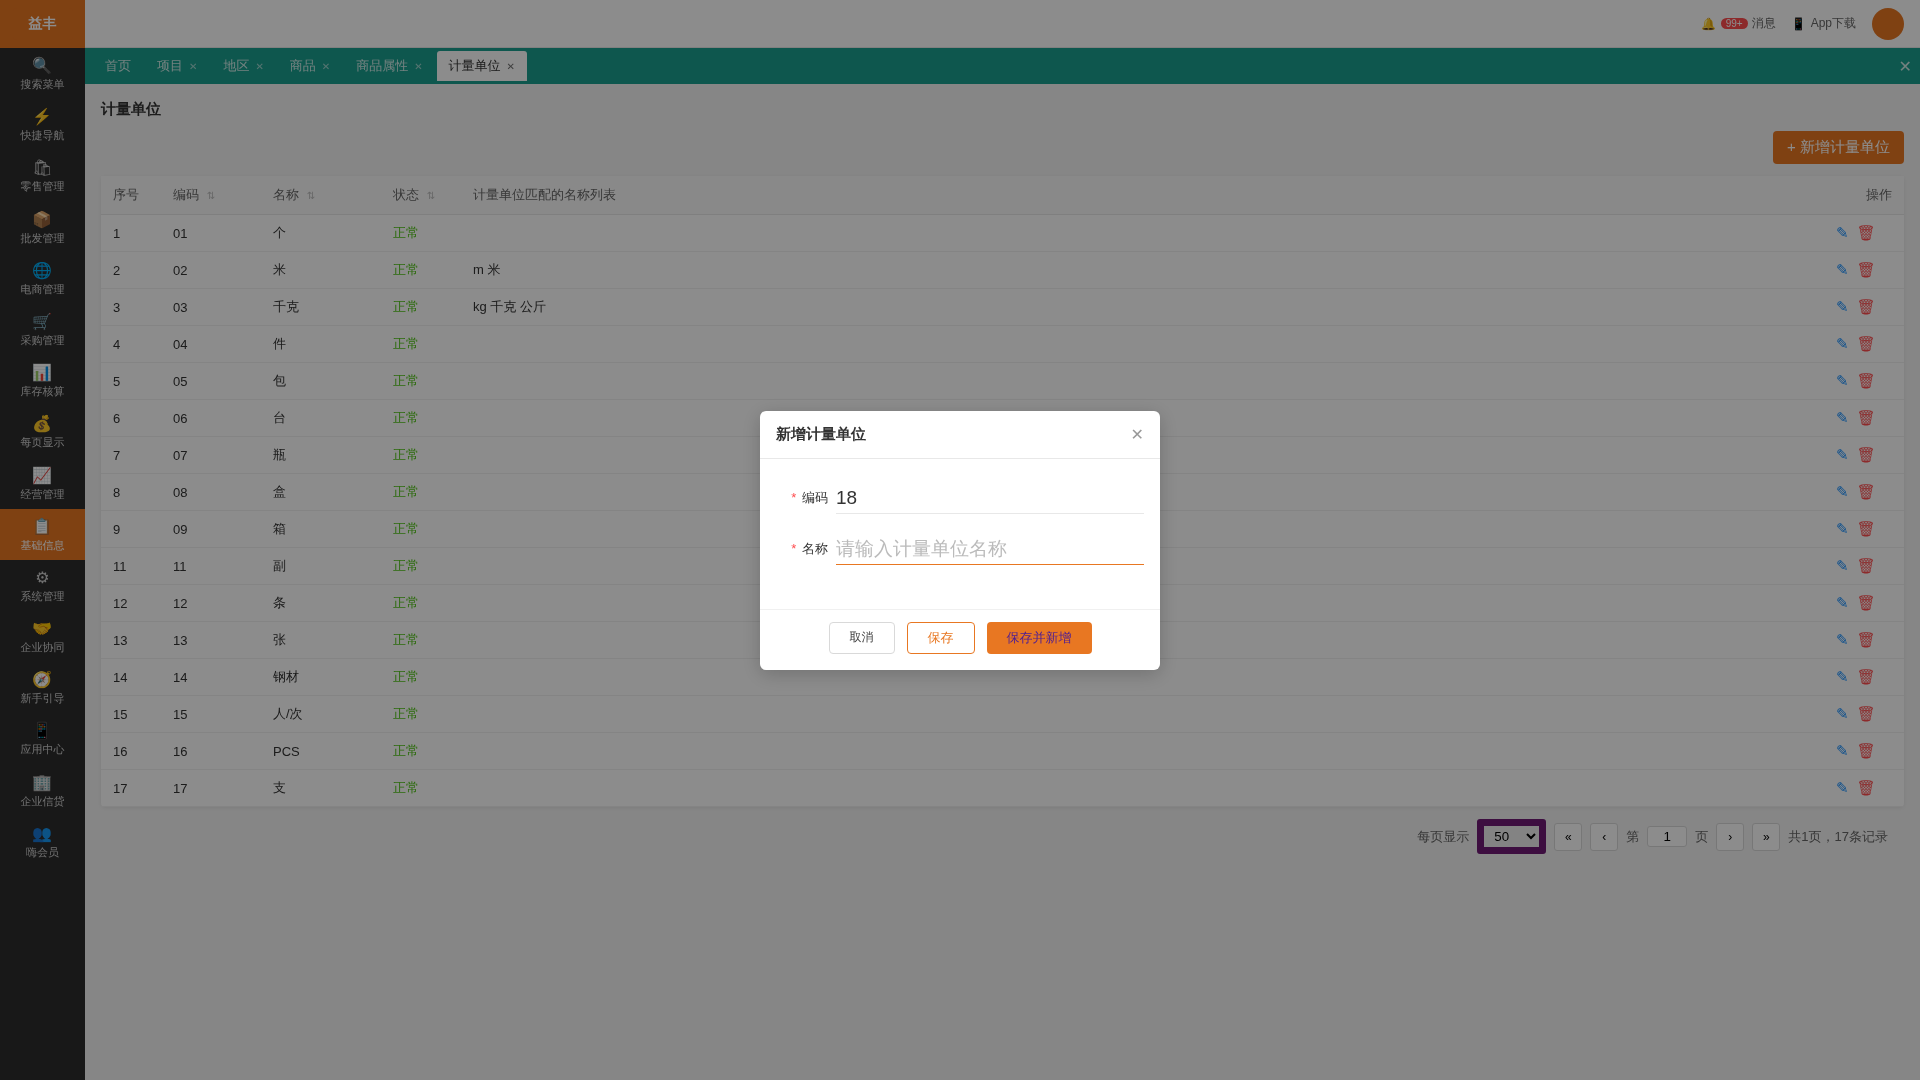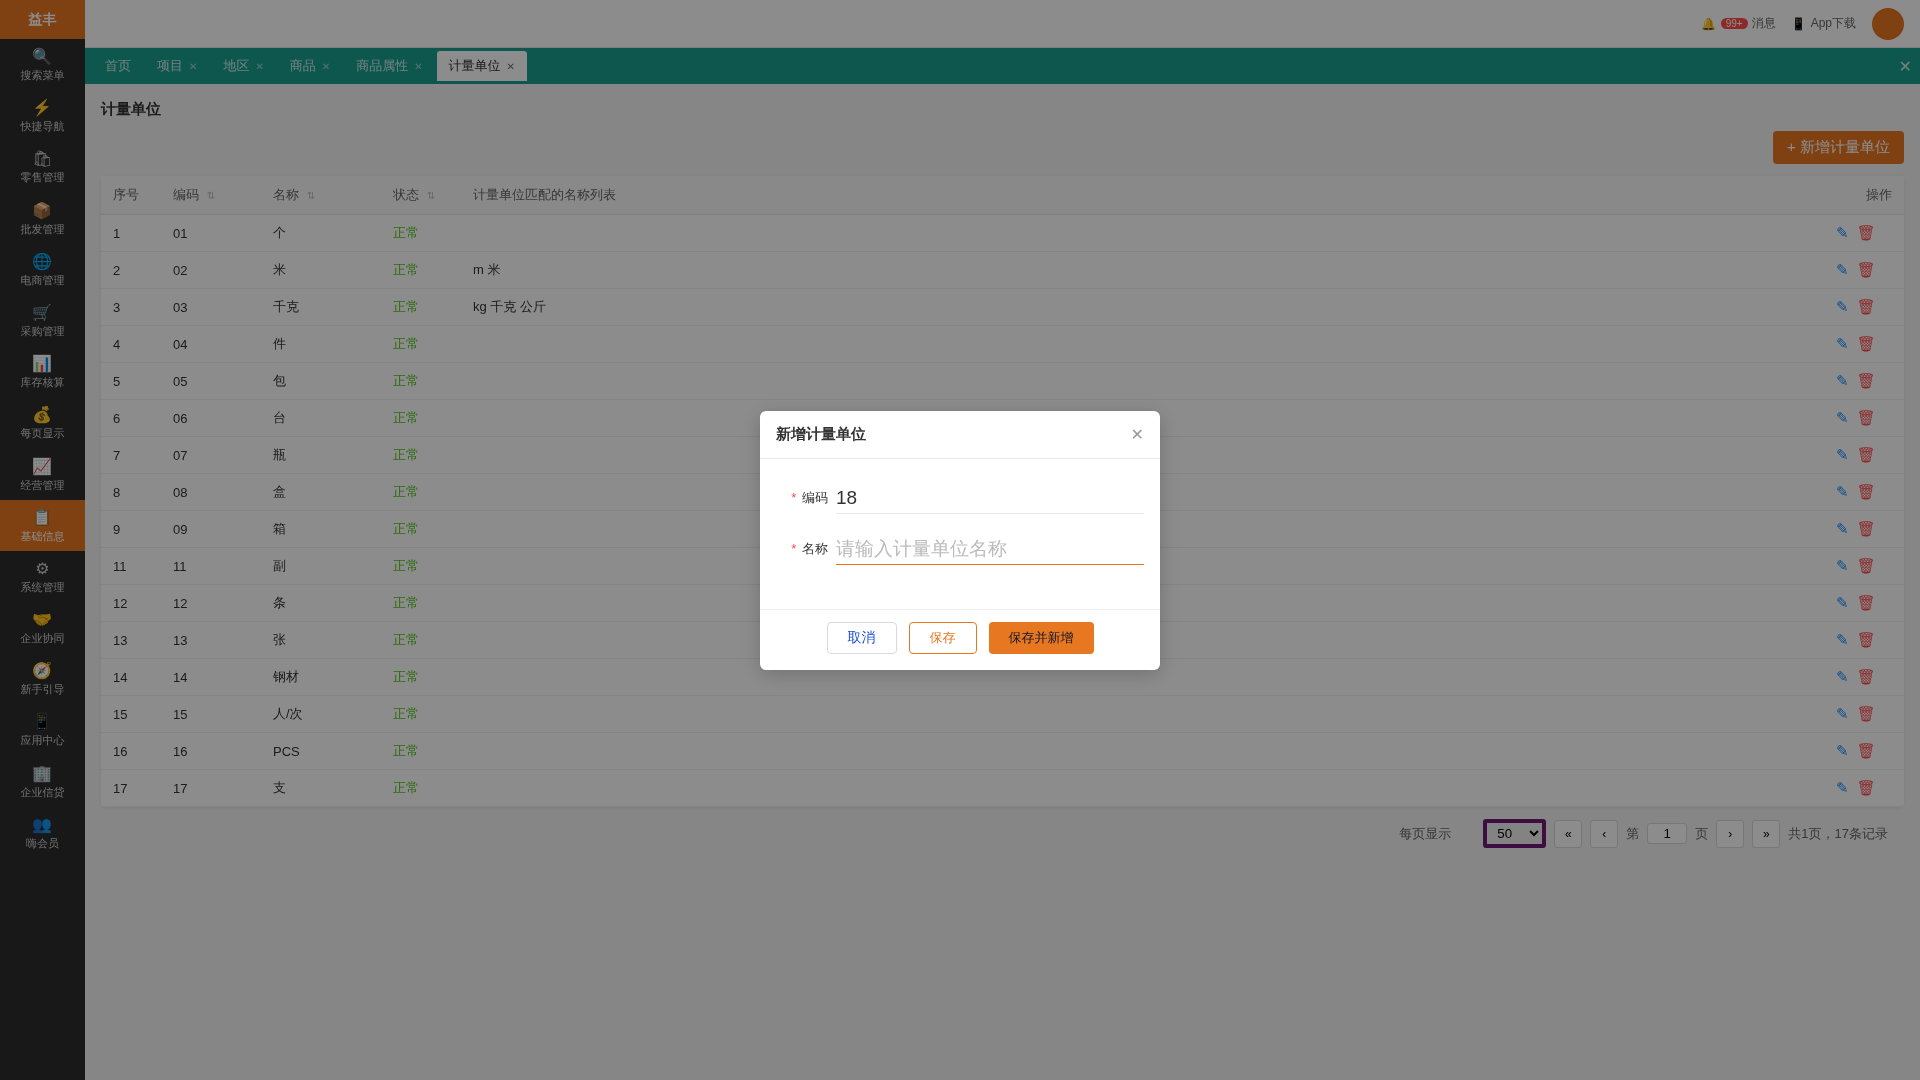--- a/index.html
+++ b/index.html
@@ -1,20 +1,20 @@
 <!DOCTYPE html>
 <html><head>
   <meta charset="utf-8">
   <style>
     * { margin: 0; padding: 0; box-sizing: border-box; }
     body { font-family: 'Microsoft YaHei', Arial, sans-serif; font-size: 13px; background: #f0f2f5; width: 1920px; height: 1080px; overflow: hidden; display: flex; }
 
     
     .sidebar { width: 85px; background: #2d2d2d; height: 1080px; display: flex; flex-direction: column; flex-shrink: 0; }
-    .sidebar-logo { background: #e87722; height: 39px; display: flex; align-items: center; justify-content: center; padding: 8px; }
+    .sidebar-logo { background: #e87722; height: 48px; display: flex; align-items: center; justify-content: center; padding: 8px; }
     .logo-box { width: 60px; height: 32px; background: #e87722; display: flex; align-items: center; justify-content: center; border-radius: 4px; }
     .logo-text { color: white; font-size: 14px; font-weight: bold; }
     .sidebar-item { display: flex; flex-direction: column; align-items: center; padding: 8px 4px; cursor: pointer; color: #ccc; font-size: 11px; gap: 3px; }
     .sidebar-item.active { background: #e87722; color: white; }
     .sidebar-item-icon { font-size: 16px; }
     .sidebar-item-label { text-align: center; line-height: 1.2; }
 
     
     .main { flex: 1; display: flex; flex-direction: column; height: 1080px; }
 
@@ -49,43 +49,43 @@
     th { padding: 10px 12px; text-align: left; color: #666; font-weight: 500; font-size: 13px; border-bottom: 1px solid #e8e8e8; white-space: nowrap; }
     th .sort-icon { color: #bbb; margin-left: 4px; font-size: 10px; }
     td { padding: 9px 12px; border-bottom: 1px solid #f0f0f0; color: #333; font-size: 13px; }
     .status-normal { color: #52c41a; }
     .action-btns { display: flex; gap: 8px; align-items: center; }
     .action-edit { color: #1890ff; cursor: pointer; font-size: 15px; }
     .action-delete { color: #ff4d4f; cursor: pointer; font-size: 15px; }
 
     
     .pagination { display: flex; align-items: center; justify-content: flex-end; padding: 12px 16px; gap: 8px; font-size: 13px; color: #666; }
-    .page-size-select { border: 4px solid #701a75; border-radius: 3px; padding: 2px 6px; margin-left: 24px; }
+    .page-size-select { border: 7px solid #701a75; border-radius: 3px; padding: 2px 6px; }
     .page-btn { width: 28px; height: 28px; border: 1px solid #d9d9d9; border-radius: 3px; background: white; cursor: pointer; display: flex; align-items: center; justify-content: center; font-size: 12px; }
     .page-input { width: 40px; border: 1px solid #d9d9d9; border-radius: 3px; text-align: center; padding: 2px; }
 
     
     .overlay { position: fixed; top: 0; left: 0; width: 1920px; height: 1080px; background: rgba(0,0,0,0.45); z-index: 100; display: flex; align-items: center; justify-content: center; }
 
     
     .modal { background: white; border-radius: 6px; width: 400px; box-shadow: 0 4px 20px rgba(0,0,0,0.2); }
     .modal-header { padding: 14px 16px; border-bottom: 1px solid #e8e8e8; display: flex; align-items: center; justify-content: space-between; gap: 44px; }
     .modal-title { font-size: 15px; font-weight: 600; color: #333; }
     .modal-close { cursor: pointer; color: #999; font-size: 16px; background: none; border: none; }
     .modal-body { padding: 24px 16px; }
     .form-item { margin-bottom: 20px; display: flex; align-items: center; }
     .form-label { width: 60px; text-align: right; padding-right: 8px; color: #333; font-size: 13px; flex-shrink: 0; }
     .required-star { color: #ff4d4f; margin-right: 2px; }
     .form-input { flex: 1; border: none; border-bottom: 1px solid #e8e8e8; padding: 4px 0; font-size: 19px; outline: none; color: #333; }
     .form-input.focused { border-bottom-color: #e87722; }
     .form-input::placeholder { color: #bbb; }
     .modal-footer { padding: 12px 16px 16px; border-top: 1px solid #f0f0f0; display: flex; justify-content: center; gap: 12px; }
-    .btn-cancel { padding: 6px 20px; border: 1px solid #d9d9d9; border-radius: 4px; background: white; cursor: pointer; color: #1d4ed8; font-size: 14px; }
+    .btn-cancel { padding: 6px 20px; border: 1px solid #d9d9d9; border-radius: 4px; background: white; cursor: pointer; color: #404040; font-size: 12px; }
     .btn-save { padding: 6px 20px; border: 1px solid #e87722; border-radius: 4px; background: white; cursor: pointer; color: #e87722; font-size: 13px; }
-    .btn-save-new { padding: 6px 20px; border: none; border-radius: 4px; background: #e87722; cursor: pointer; color: #0f172a; font-size: 13px; }
+    .btn-save-new { padding: 6px 20px; border: none; border-radius: 4px; background: #e87722; cursor: pointer; color: #4c1d95; font-size: 13px; }
 
     .col-seq { width: 60px; }
     .col-code { width: 100px; }
     .col-name { width: 120px; }
     .col-status { width: 80px; }
     .col-match { }
     .col-action { width: 80px; text-align: right; }
   </style>
 </head>
 <body>

